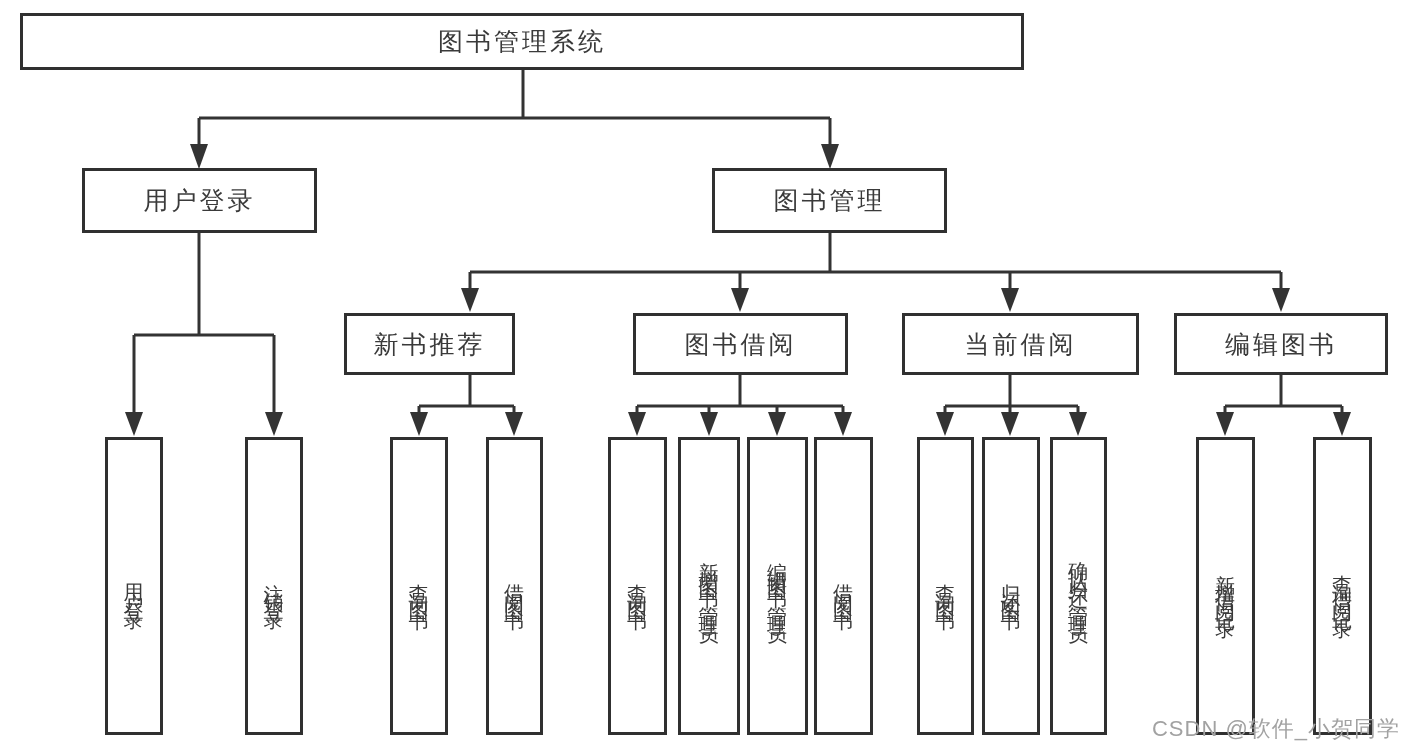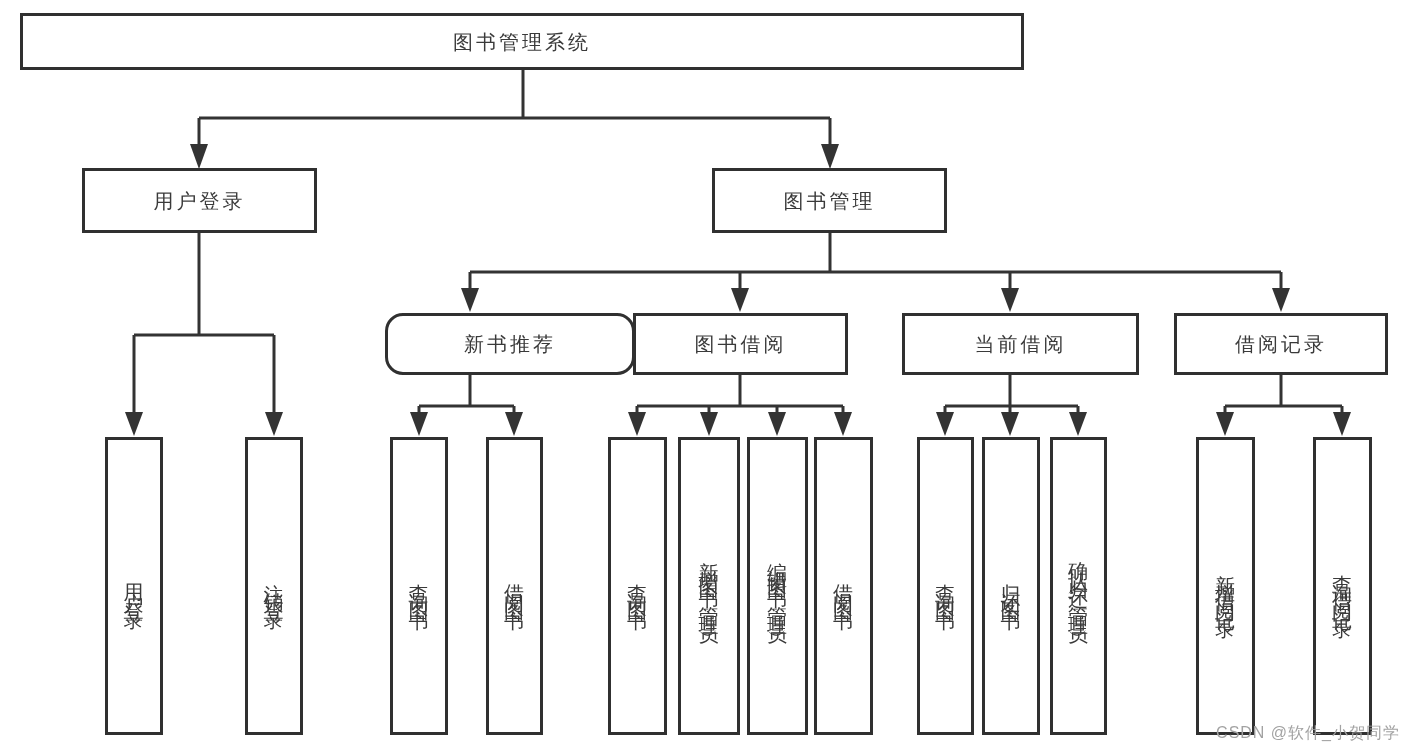--- a/index.html
+++ b/index.html
@@ -20,38 +20,38 @@
     position: absolute;
     background: #ffffff;
     border: 3px solid #303030;
     box-sizing: border-box;
     display: flex;
     align-items: center;
     justify-content: center;
     color: #3a3a3a;
   }
   .box.h .label {
-    font-size: 20px;
+    font-size: 25px;
     letter-spacing: 3px;
     white-space: nowrap;
     line-height: 1;
   }
   .box.v .label {
     writing-mode: vertical-rl;
     text-orientation: mixed;
     font-size: 20px;
     letter-spacing: 9px;
     line-height: 1;
   }
   .watermark {
     position: absolute;
     right: 5px;
     bottom: 3px;
     color: #a2a2a2;
-    font-size: 16px;
+    font-size: 22px;
     letter-spacing: 1px;
     z-index: 20;
     white-space: nowrap;
   }
 </style>
 </head>
 <body>
 
 <div class="canvas">
 
@@ -149,31 +149,31 @@
     <span class="label">图书管理系统</span>
   </div>
 
   <div class="box h" style="left:82px; top:168px; width:235px; height:65px;">
     <span class="label">用户登录</span>
   </div>
   <div class="box h" style="left:712px; top:168px; width:235px; height:65px;">
     <span class="label">图书管理</span>
   </div>
 
-  <div class="box h" style="left:385px; top:313px; width:250px; height:62px;border-radius:18px;">
+  <div class="box h" style="left:344px; top:313px; width:171px; height:62px;">
     <span class="label">新书推荐</span>
   </div>
   <div class="box h" style="left:633px; top:313px; width:215px; height:62px;text-align:center;">
     <span class="label">图书借阅</span>
   </div>
   <div class="box h" style="left:902px; top:313px; width:237px; height:62px;">
     <span class="label">当前借阅</span>
   </div>
   <div class="box h" style="left:1174px; top:313px; width:214px; height:62px;">
-    <span class="label">借阅记录</span>
+    <span class="label">编辑图书</span>
   </div>
 
   <div class="box v" style="left:105px; top:437px; width:58px; height:298px;">
     <span class="label">用户登录</span>
   </div>
   <div class="box v" style="left:245px; top:437px; width:58px; height:298px;">
     <span class="label">注销登录</span>
   </div>
 
   <div class="box v" style="left:390px; top:437px; width:58px; height:298px;">

